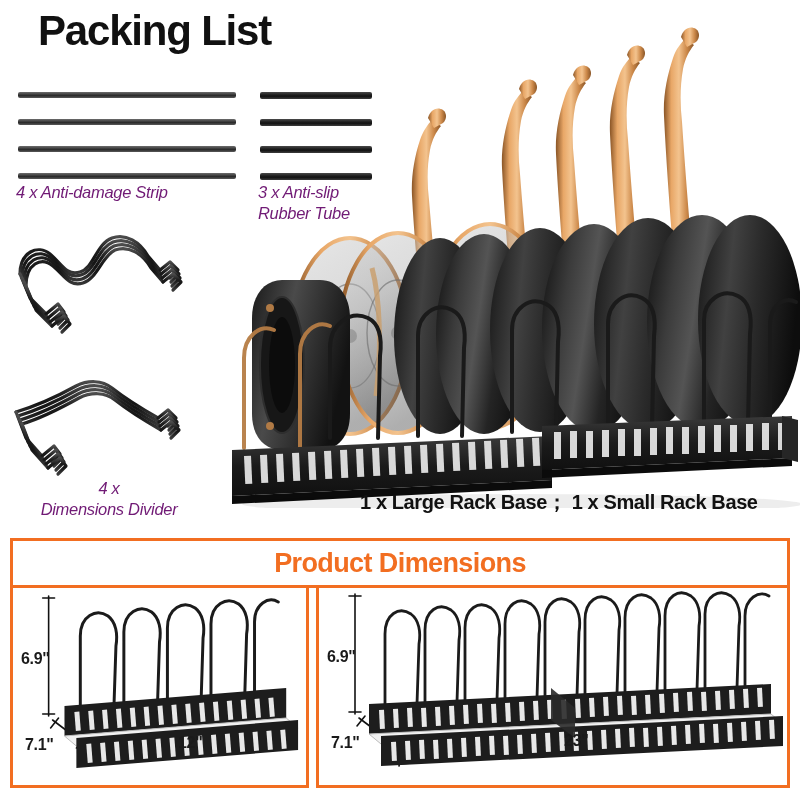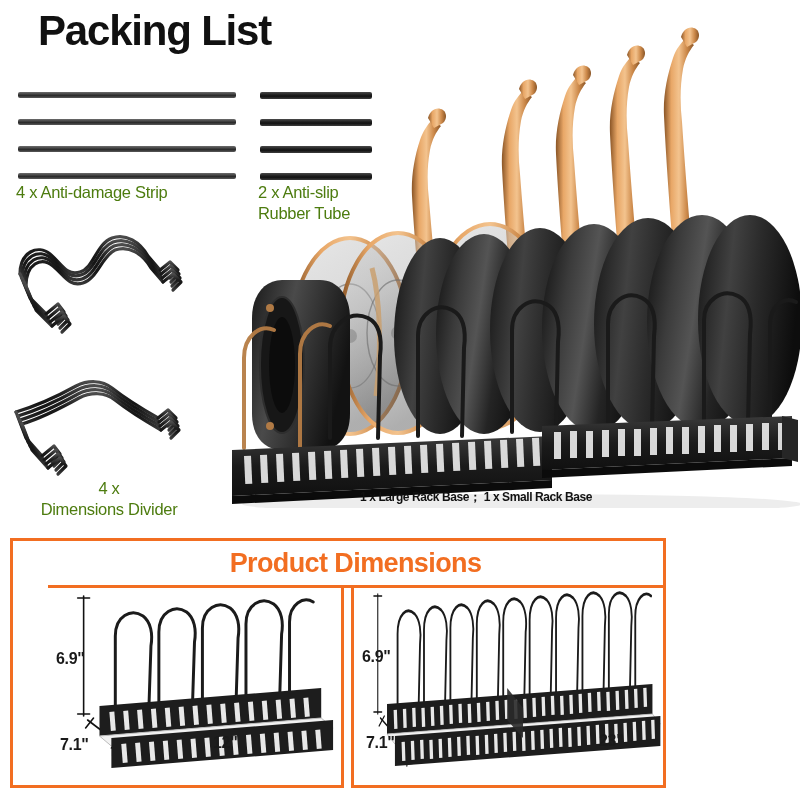--- a/index.html
+++ b/index.html
@@ -25,47 +25,46 @@
     background: linear-gradient(180deg,#6d6d6d 0%,#3a3a3a 45%,#2a2a2a 60%,#5a5a5a 100%);
     border-radius: 2px;
   }
   .strip-long { width: 218px; height: 6px; margin-bottom: 21px; }
   .strip-short {
     width: 112px; height: 7px; margin-bottom: 20px;
     background: linear-gradient(180deg,#4a4a4a 0%,#1c1c1c 45%,#141414 62%,#3d3d3d 100%);
     border-radius: 2px;
   }
   .cap {
-    font-size: 16.5px; color: #4d7c0f; font-weight: 500;
-    letter-spacing: -0.3px; line-height: 1.25;
+    font-size: 16.5px; color: #701a75; font-weight: 500;
+    letter-spacing: -0.3px; line-height: 1.25; font-style: italic;
   }
   .cap-center { text-align: center; }
 
   .lbl-strip { position: absolute; left: 16px; top: 182px; width: 230px; }
   .lbl-tube  { position: absolute; left: 258px; top: 182px; width: 140px; }
 
   .divider-art { position: absolute; }
   .lbl-m { position: absolute; left: 10px; top: 340px; width: 185px; text-align: center; }
   .lbl-trap { position: absolute; left: 4px; top: 478px; width: 210px; text-align: center; }
 
   
   .hero { position: absolute; left: 222px; top: 18px; width: 578px; height: 490px; }
   .hero svg { display: block; }
 
   .lbl-base {
     position: absolute; left: 360px; top: 489px; width: 400px;
-    font-size: 12px; font-weight: 700; color: #111; letter-spacing: -0.4px;
+    font-size: 20px; font-weight: 700; color: #111; letter-spacing: -0.4px;
   }
 
   
   .dims-outer {
     position: absolute; left: 10px; top: 538px;
-    width: 656px; height: 250px;
+    width: 780px; height: 250px;
     border: 3px solid #F26E21;
-    padding-left: 35px;
   }
   .dims-header {
     height: 47px; border-bottom: 3px solid #F26E21;
     display: flex; align-items: center; justify-content: center;
   }
   .dims-title {
     font-size: 27px; font-weight: 800; color: #F26E21; letter-spacing: -0.6px;
   }
   .dims-body { display: flex; height: 200px; }
   .dim-panel { position: relative; height: 100%; }
@@ -96,21 +95,21 @@
     <div class="cap">4 x Anti-damage Strip</div>
   </div>
 
   <div class="strip-group" style="left:260px; top:92px;">
     <div class="strip strip-short"></div>
     <div class="strip strip-short"></div>
     <div class="strip strip-short"></div>
     <div class="strip strip-short"></div>
   </div>
   <div class="lbl-tube">
-    <div class="cap">2 x Anti-slip</div>
+    <div class="cap">3 x Anti-slip</div>
     <div class="cap">Rubber Tube</div>
   </div>
 
   <div class="divider-art" style="left:8px; top:222px; width:200px; height:118px;">
     <svg width="200" height="118" viewBox="0 0 200 118">
       <defs>
         <linearGradient id="wireG" x1="0" y1="0" x2="0" y2="1">
           <stop offset="0%" stop-color="#4c4c4c"></stop>
           <stop offset="35%" stop-color="#1e1e1e"></stop>
           <stop offset="60%" stop-color="#151515"></stop>

